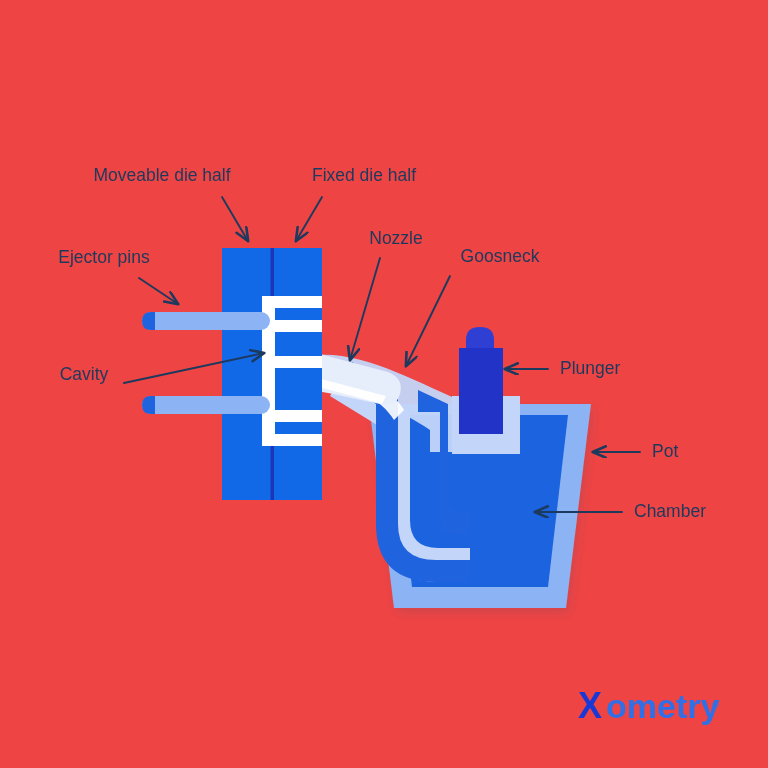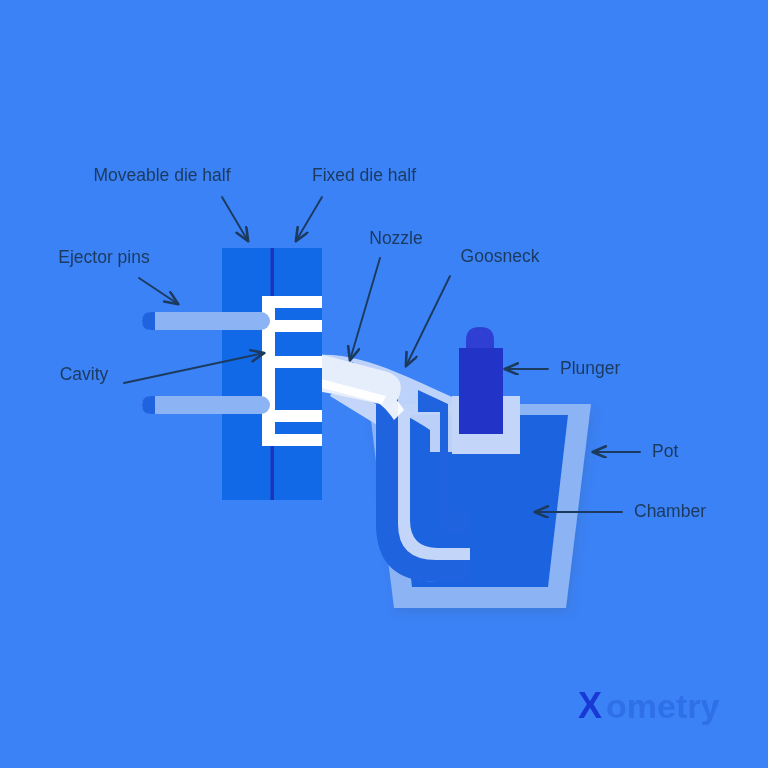--- a/index.html
+++ b/index.html
@@ -12,21 +12,21 @@
     width: 768px;
     height: 768px;
     overflow: hidden;
     font-family: "Liberation Sans", sans-serif;
     position: relative;
   }
   #diagram-root {
     position: relative;
     width: 768px;
     height: 768px;
-    background: #3b82f6;
+    background: #ef4444;
   }
   svg#scene {
     position: absolute;
     left: 0;
     top: 0;
     width: 768px;
     height: 768px;
     display: block;
   }
   .lbl {

